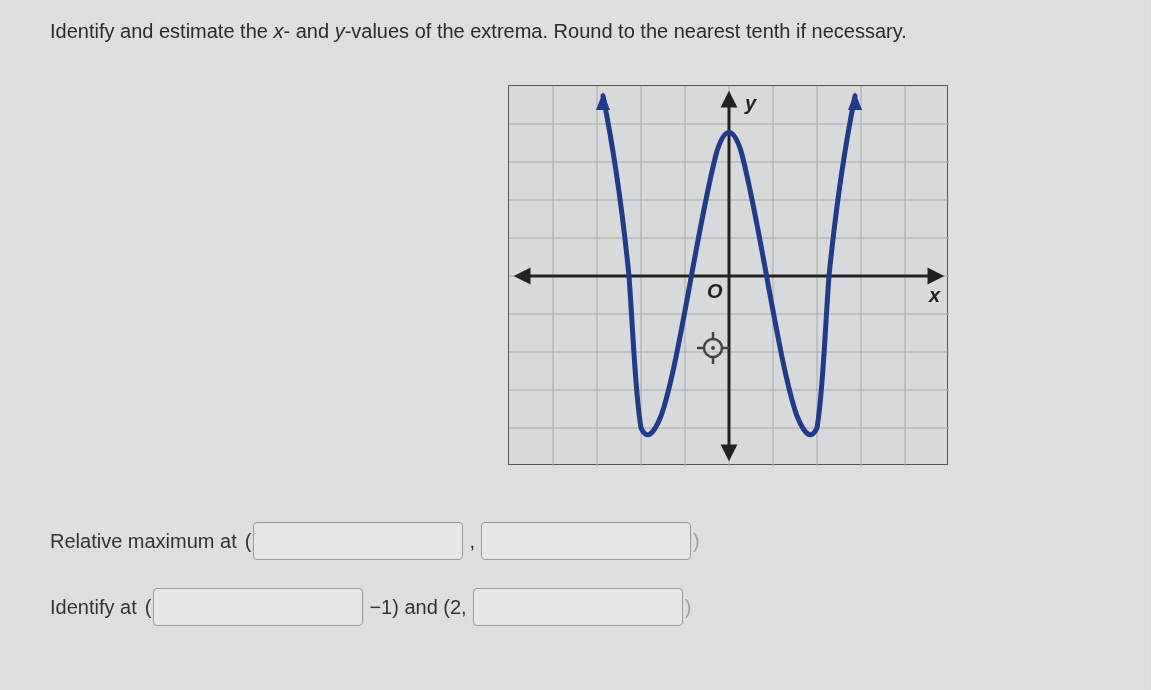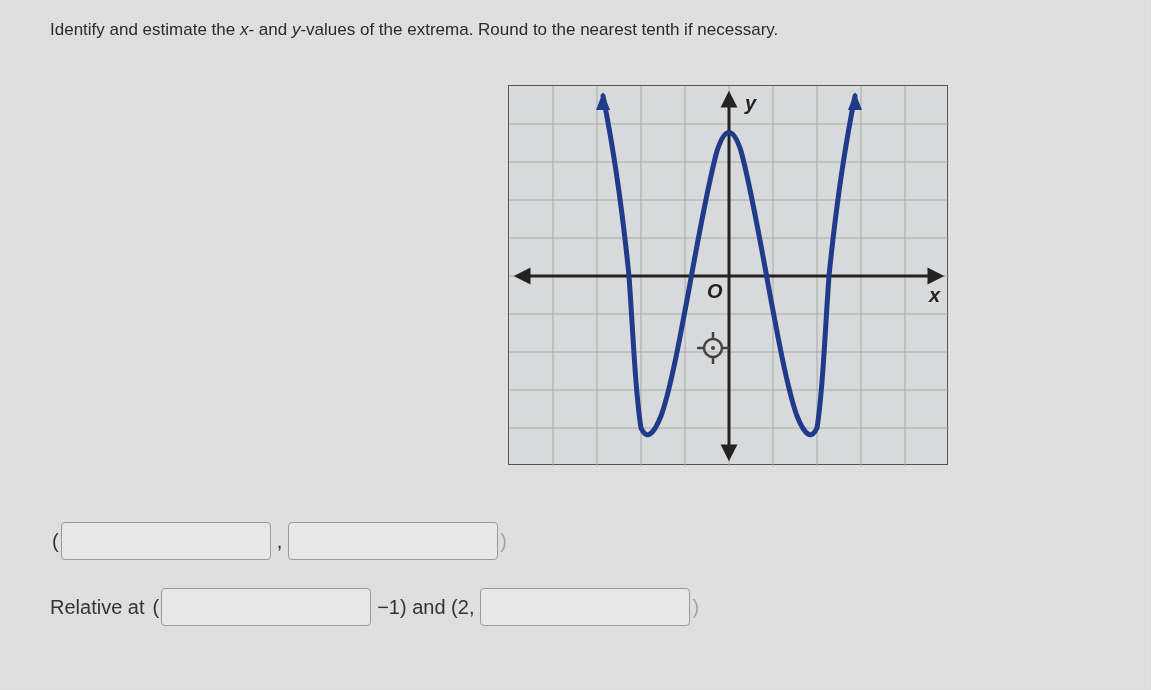--- a/index.html
+++ b/index.html
@@ -13,21 +13,21 @@
         repeating-linear-gradient(0deg, rgba(0,0,0,0.015) 0px, rgba(0,0,0,0.015) 1px, transparent 1px, transparent 2px),
         repeating-linear-gradient(90deg, rgba(0,0,0,0.015) 0px, rgba(0,0,0,0.015) 1px, transparent 1px, transparent 2px);
       font-family: Arial, Helvetica, sans-serif;
       color: #333;
       position: relative;
     }
     .question-text {
       position: absolute;
       top: 20px;
       left: 50px;
-      font-size: 17px;
+      font-size: 20px;
       color: #2b2b2b;
     }
     .question-text .ital { font-style: italic; }
     .graph-container {
       position: absolute;
       top: 85px;
       left: 508px;
       width: 440px;
       height: 380px;
       background: #d8d9da;
@@ -138,29 +138,30 @@
       <line x1="0" y1="-16" x2="0" y2="-9" stroke="#444" stroke-width="2.5"></line>
       <line x1="0" y1="9" x2="0" y2="16" stroke="#444" stroke-width="2.5"></line>
       <circle cx="0" cy="0" r="2" fill="#444"></circle>
     </g>
   </svg>
 </div>
 
 <div class="answer-area">
 
   <div class="row">
+    <span class="label">Relative maximum at</span>
     <span class="paren">(</span>
     <input class="blank w-lg" type="text" value="" style="">
     <span class="comma-gap">,</span>
     <input class="blank w-lg" type="text" value="" style="">
     <span class="close-paren-fade">)</span>
   </div>
 
   <div class="row">
-    <span class="label">Relative at</span>
+    <span class="label">Identify at</span>
     <span class="paren">(</span>
     <input class="blank w-md" type="text" value="" style="">
     <span class="between-text">−1) and (2,</span>
     <input class="blank w-md" type="text" value="" style="">
     <span class="close-paren-fade">)</span>
   </div>
 
 </div>
 
 </body></html>

